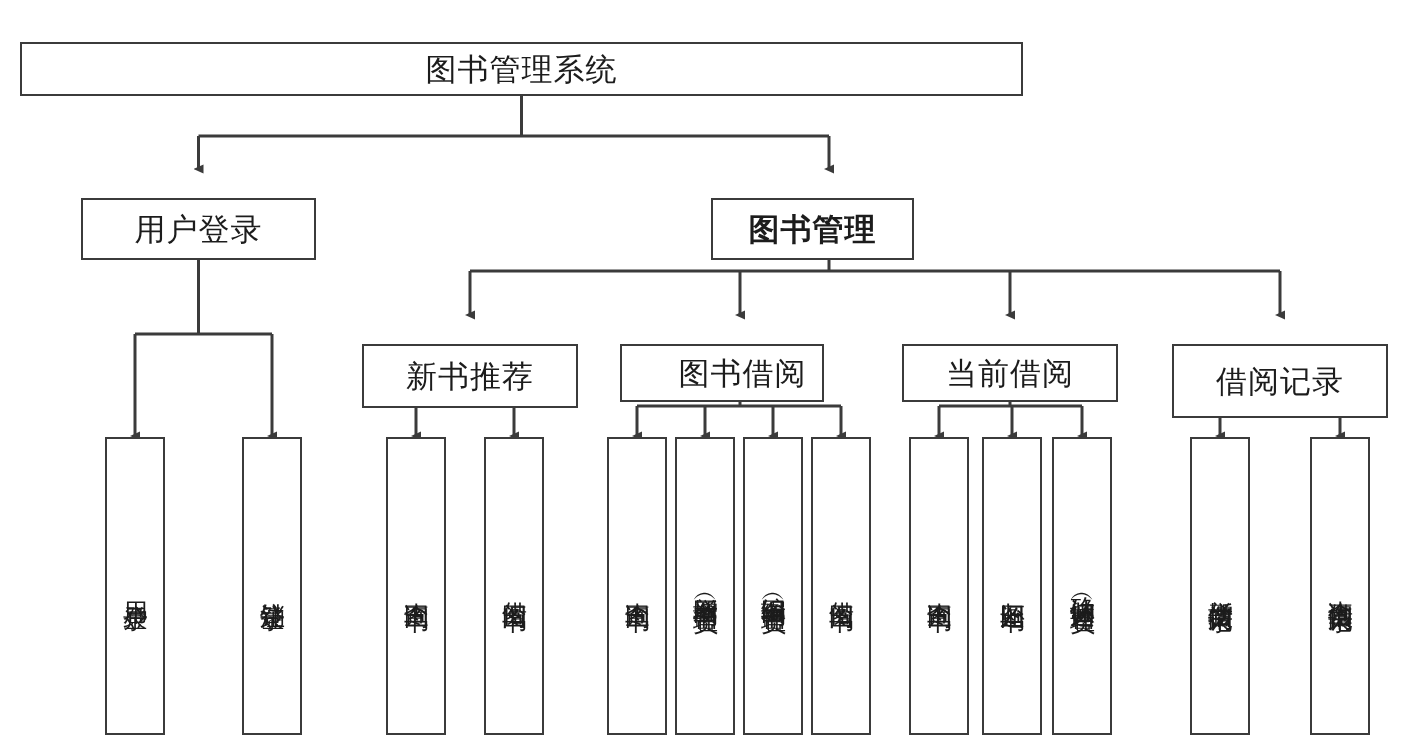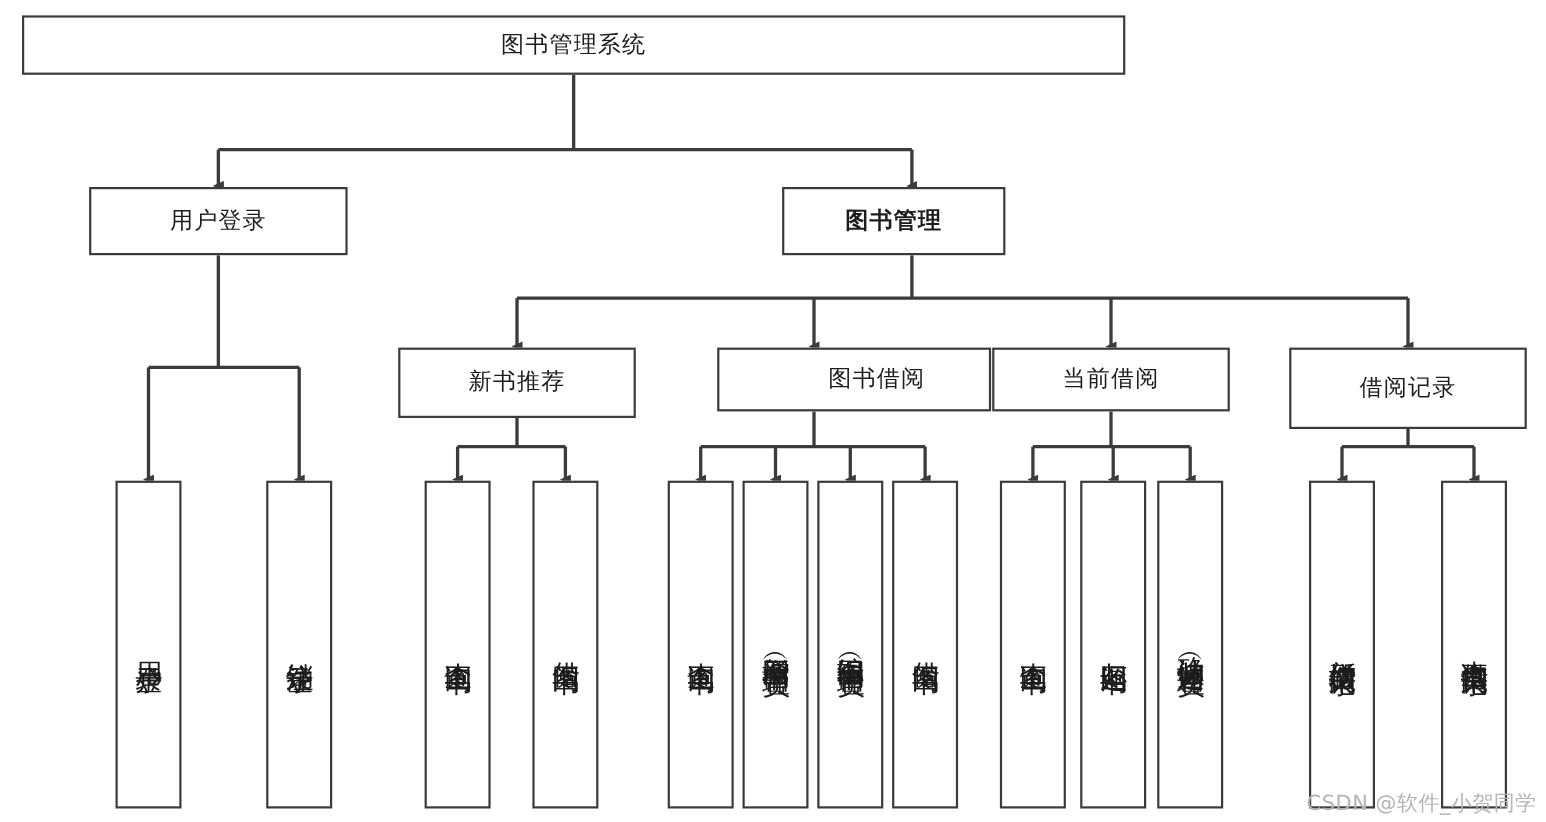--- a/index.html
+++ b/index.html
@@ -29,23 +29,24 @@
     position: absolute;
     box-sizing: border-box;
     border: 2px solid #3b3b3b;
     background: #ffffff;
     display: flex;
     align-items: center;
     justify-content: center;
     color: #1c1c1c;
   }
   .node-box.horizontal {
-    font-size: 21px;
+    font-size: 31px;
     line-height: 1.1;
     letter-spacing: 1px;
+    margin-top: 28px;
   }
   .node-box.vertical {
     writing-mode: vertical-rl;
     text-orientation: upright;
     font-size: 25px;
     line-height: 1.12;
     letter-spacing: 2px;
     padding-top: 6px;
     padding-bottom: 6px;
     justify-content: center;
@@ -121,21 +122,21 @@
       </div>
       <div class="node-box horizontal" style="left: 81px; top: 170px; width: 235px; height: 62px;">
         <span class="node-label">用户登录</span>
       </div>
       <div class="node-box horizontal" style="left: 711px; top: 170px; width: 203px; height: 62px; font-weight: bold;">
         <span class="node-label">图书管理</span>
       </div>
       <div class="node-box horizontal" style="left: 362px; top: 316px; width: 216px; height: 64px;">
         <span class="node-label">新书推荐</span>
       </div>
-      <div class="node-box horizontal" style="left: 652px; top: 316px; width: 249px; height: 58px; padding-left: 41px;">
+      <div class="node-box horizontal" style="left: 620px; top: 316px; width: 204px; height: 58px; padding-left: 41px;">
         <span class="node-label">图书借阅</span>
       </div>
       <div class="node-box horizontal" style="left: 902px; top: 316px; width: 216px; height: 58px;">
         <span class="node-label">当前借阅</span>
       </div>
       <div class="node-box horizontal" style="left: 1172px; top: 316px; width: 216px; height: 74px;">
         <span class="node-label">借阅记录</span>
       </div>
       <div class="node-box vertical" style="left: 105px; top: 437px; width: 60px; height: 298px;">
         <span class="node-label">用户登录</span>
@@ -171,14 +172,13 @@
         <span class="node-label">确认归还（管理员）</span>
       </div>
       <div class="node-box vertical" style="left: 1190px; top: 437px; width: 60px; height: 298px;">
         <span class="node-label">新增借阅记录</span>
       </div>
       <div class="node-box vertical" style="left: 1310px; top: 437px; width: 60px; height: 298px;">
         <span class="node-label">查询借阅记录</span>
       </div>
     </div>
 
-  <div class="watermark">CSDN @软件_小贺同学</div>
 </div>
 
 </body></html>

